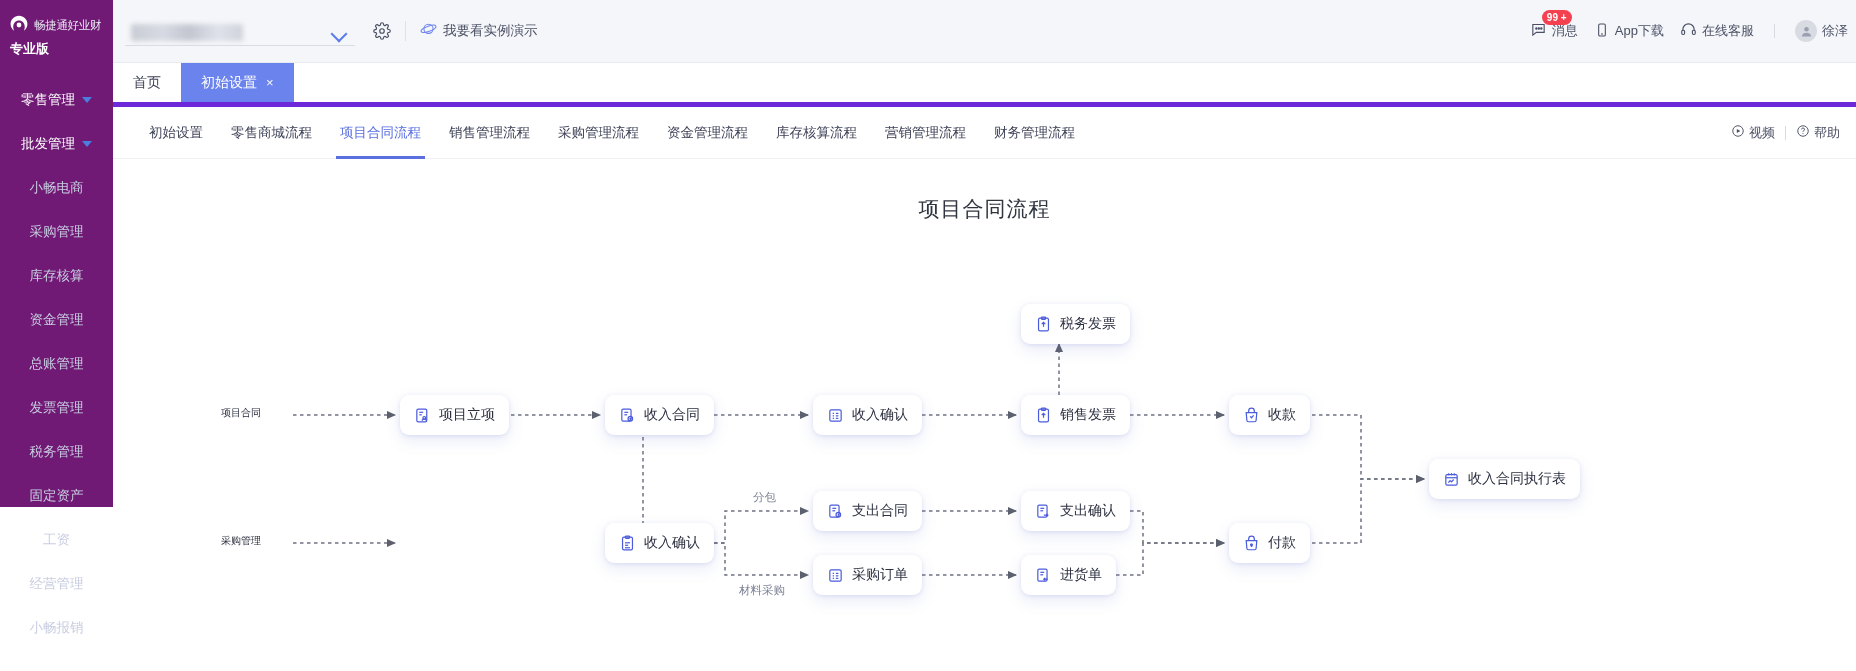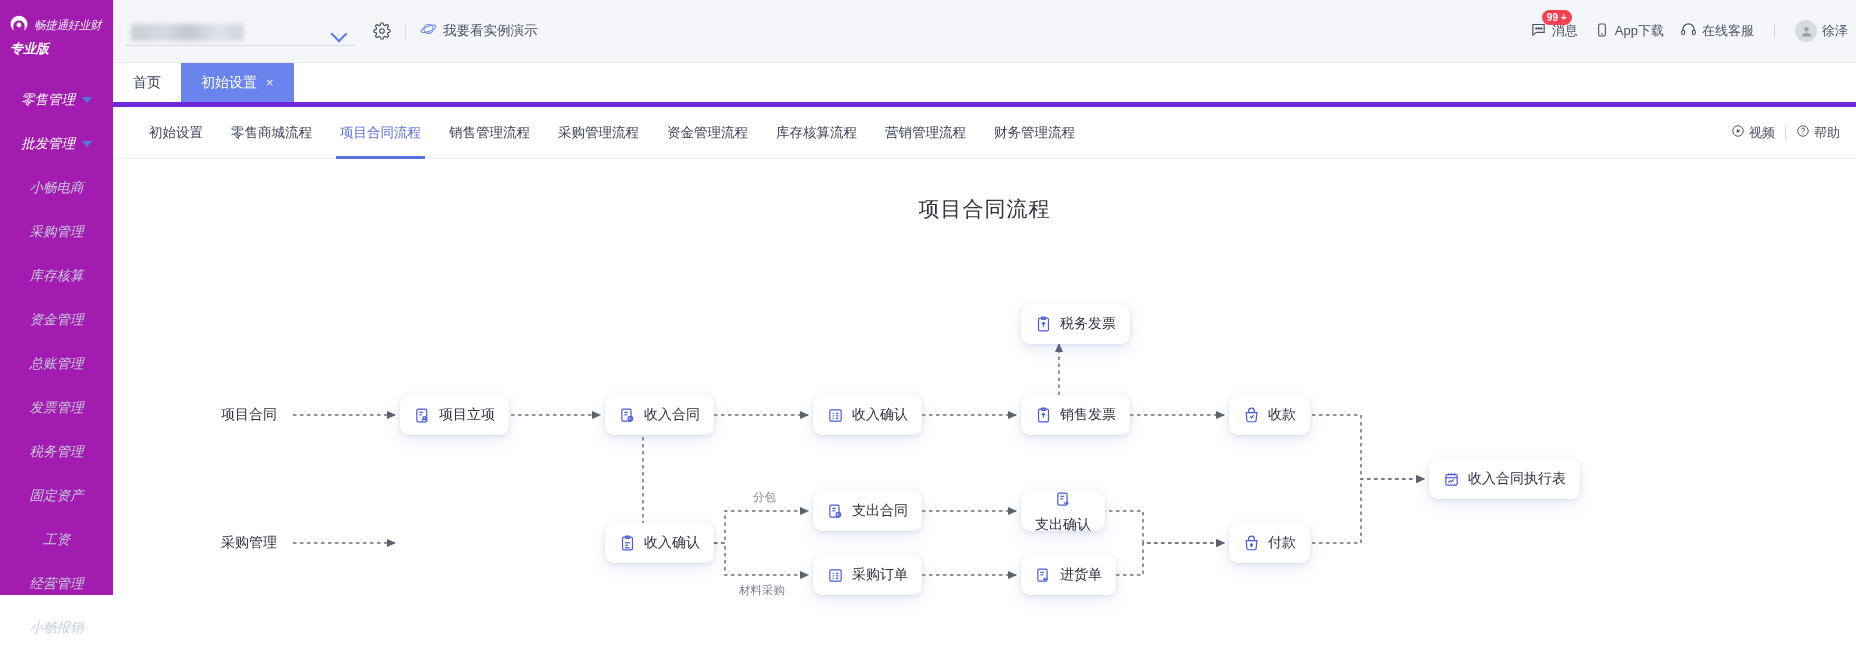--- a/index.html
+++ b/index.html
@@ -6,23 +6,22 @@
   html, body {
     width: 1856px; height: 671px;
     font-family: "Liberation Sans", "DejaVu Sans", sans-serif;
     background: #ffffff;
     overflow: hidden;
   }
   #app { position: relative; width:1856px; height:671px; background:#fff; }
 
   
   #sidebar {
-    position:absolute; left:0; top:0; width:113px; height:595px;
-    background:#a21caf;
-    font-style:italic;
+    position:absolute; left:0; top:0; width:113px; height:507px;
+    background:#701a75;
   }
   #brand { padding:14px 8px 6px 8px; }
   .brand-row { display:flex; align-items:center; gap:4px; }
   .brand-logo { width:22px; height:22px; flex:none; }
   .brand-name {
     color:#e8eaf2; font-size:11.5px; white-space:nowrap; letter-spacing:-0.3px;
   }
   .brand-sub {
     color:#ffffff; font-size:13px; margin-top:4px; margin-left:2px; font-weight:bold;
   }
@@ -115,21 +114,21 @@
 
   .node {
     position:absolute; height:40px;
     background:#fff; border-radius:9px;
     box-shadow:0 1px 4px rgba(96,110,200,.17), 0 6px 16px rgba(96,110,200,.13);
     display:flex; align-items:center; gap:8px; padding:0 14px;
     font-size:14px; color:#2c3040; cursor:pointer; white-space:nowrap;
   }
   .node .nicon { width:17px;height:17px; flex:none; display:flex; align-items:center;}
   .rowlabel {
-    position:absolute; font-size:14px; color:#2c3040; white-space:nowrap;
+    position:absolute; font-size:10px; color:#2c3040; white-space:nowrap;
   }
   .edgelabel {
     position:absolute; font-size:11.5px; color:#7b8094; white-space:nowrap;
   }
 </style>
 </head>
 <body>
 
 <div id="app">
 
@@ -454,21 +453,21 @@
               <rect x="4" y="3" width="13" height="17" rx="2"></rect>
               <line x1="7.5" y1="7.5" x2="13" y2="7.5"></line>
               <line x1="7.5" y1="11" x2="11.5" y2="11"></line>
               <circle cx="16" cy="16.5" r="3.2"></circle>
               <path d="M16 15v3"></path>
             </svg>
         </span>
         <span>支出合同</span>
       </div>
 
-      <div class="node" style="left:908px; top:332px;flex-direction:column;">
+      <div class="node" style="left:908px; top:332px;">
         <span class="nicon">
           <svg viewBox="0 0 24 24" width="17" height="17" fill="none" stroke="#4a5bdb" stroke-width="1.7">
               <rect x="4" y="3" width="13" height="17" rx="2"></rect>
               <line x1="7.5" y1="7.5" x2="13" y2="7.5"></line>
               <line x1="7.5" y1="11" x2="11.5" y2="11"></line>
               <path d="M12.5 17.2h5.5M16.2 15.3l2 1.9-2 1.9"></path>
             </svg>
         </span>
         <span>支出确认</span>
       </div>

